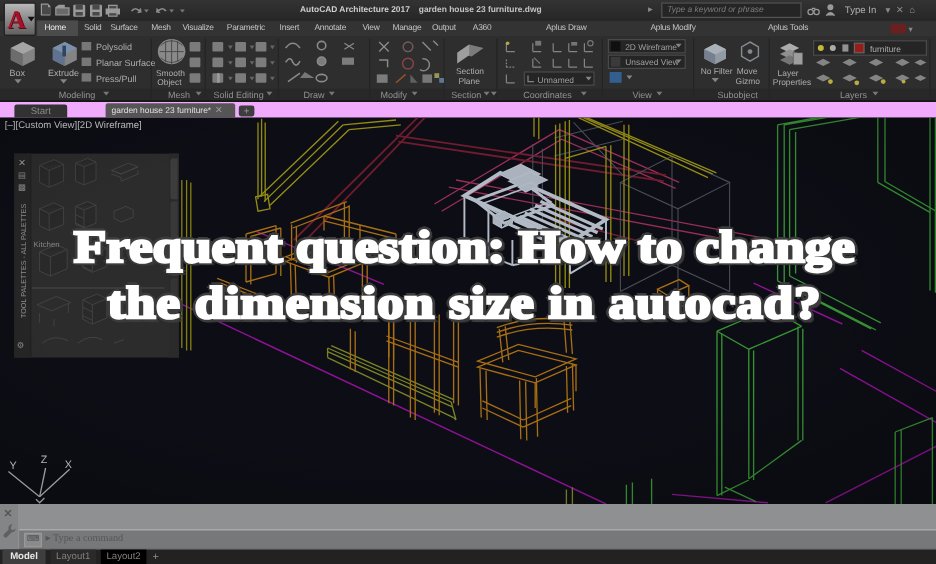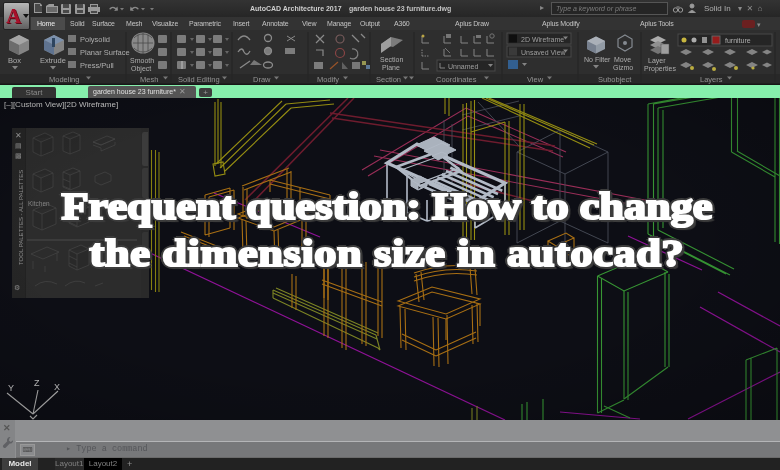--- a/index.html
+++ b/index.html
@@ -3,21 +3,21 @@
 <meta charset="utf-8">
 <style>
   html,body{margin:0;padding:0;}
   body{width:780px;height:470px;overflow:hidden;position:relative;background:#0d0e15;font-family:"Liberation Sans",sans-serif;}
   .abs{position:absolute;}
   
   #titlebar{left:0;top:0;width:780px;height:17px;background:linear-gradient(#333333,#262626);}
   #tabrow{left:0;top:17px;width:780px;height:13px;background:#333333;}
   #ribbon{left:0;top:30px;width:780px;height:55px;}
   
-  #filetabs{left:0;top:85px;width:780px;height:13px;background:#86efac;}
+  #filetabs{left:0;top:85px;width:780px;height:13px;background:#f0abfc;}
   #cmdarea{left:0;top:420px;width:780px;height:38px;background:#8f9092;}
   #statusbar{left:0;top:458px;width:780px;height:12px;background:#222222;}
   .rtab{position:absolute;top:0;height:13px;line-height:13px;color:#c4c4c4;font-size:7px;letter-spacing:-0.2px;}
   
   #overlay{left:-3px;top:183px;width:780px;text-align:center;
     font-family:"Liberation Serif",serif;font-weight:bold;color:#ffffff;
     font-size:38px;line-height:47px;transform:scaleX(1.165);
     -webkit-text-stroke:2.2px #ffffff;
     text-shadow:-2px -2px 0 #3c3c3c,2px -2px 0 #3c3c3c,-2px 2px 0 #3c3c3c,2px 2px 0 #3c3c3c,
       0 -3px 0 #3c3c3c,0 3px 0 #3c3c3c,-3px 0 0 #3c3c3c,3px 0 0 #3c3c3c,3px 3px 1px #3c3c3c;
@@ -60,21 +60,21 @@
     </div>
     <svg class="abs" style="left:672px;top:3px;" width="26" height="11" viewBox="0 0 26 11">
       <g fill="none" stroke="#9a9a9a" stroke-width="1">
         <circle cx="3.5" cy="7" r="2.2"></circle>
         <circle cx="8.5" cy="7" r="2.2"></circle>
         <path d="M4.5 4 l3 0"></path>
         <circle cx="20" cy="3" r="2" fill="#9a9a9a"></circle>
         <path d="M16.5 10 q3.5 -5 7 0" fill="#9a9a9a"></path>
       </g>
     </svg>
-    <div class="abs" style="left:704px;top:4px;color:#b0b0b0;font-size:8px;">Solid In</div>
+    <div class="abs" style="left:704px;top:4px;color:#b0b0b0;font-size:8px;">Type In</div>
     <div class="abs" style="left:738px;top:4px;color:#8a8a8a;font-size:8px;">▾ &nbsp;✕ &nbsp;⌂</div>
   </div>
   <div class="abs" id="tabrow">
     <div class="abs" style="left:31px;top:0;width:34px;height:13px;background:#4b4b4b;"></div>
     <div class="rtab" style="left:37px;color:#ececec;">Home</div>
     <div class="rtab" style="left:70px;">Solid</div>
     <div class="rtab" style="left:92px;">Surface</div>
     <div class="rtab" style="left:126px;">Mesh</div>
     <div class="rtab" style="left:152px;">Visualize</div>
     <div class="rtab" style="left:189px;">Parametric</div>
@@ -514,21 +514,21 @@
   <div class="abs" style="left:0;top:98px;width:780px;height:322px;background:radial-gradient(ellipse 75% 75% at 45% 45%, rgba(0,0,0,0) 55%, rgba(0,0,0,0.22) 100%);"></div>
   <div class="abs" id="overlay">Frequent question: How to change<br><span style="letter-spacing:0.55px;">the dimension size in autocad?</span></div>
   <div class="abs" id="cmdarea">
     <div class="abs" style="left:0;top:0;width:15px;height:38px;background:#848587;"></div>
     <div class="abs" style="left:3px;top:3px;color:#555;font-size:9px;font-weight:bold;">✕</div>
     <svg class="abs" style="left:2px;top:16px;" width="11" height="13" viewBox="0 0 11 13">
       <path d="M8.5 1 a3 3 0 0 0 -3.2 4.2 L1.5 9 a1.5 1.5 0 1 0 2.4 2.4 L7.7 7.6 A3 3 0 0 0 11 4.2 L8.8 6 L6.8 4.5 L7.5 2.2 Z" fill="#5f6064"></path>
     </svg>
     <div class="abs" style="left:16px;top:21px;width:764px;height:15px;background:#77787a;border-top:1px solid #b4b5b7;border-bottom:1px solid #6a6a6a;">
       <span style="position:absolute;left:4px;top:2px;width:13px;height:10px;background:#8a8b8d;border:1px solid #999;color:#4a4a4a;font-size:7px;text-align:center;line-height:10px;">⌨</span>
-      <span style="position:absolute;left:22px;top:1px;color:#55565a;font-size:8.5px;font-family:Liberation Mono, monospace;margin-left:28px;">▸ Type a command</span>
+      <span style="position:absolute;left:22px;top:1px;color:#55565a;font-size:8.5px;font-family:Liberation Serif, serif;">▸ Type a command</span>
     </div>
   </div>
   <div class="abs" id="statusbar">
     <div class="abs" style="left:2px;top:0px;width:36px;height:29px;background:#3e3e3e;color:#e8e8e8;font-size:8px;font-weight:bold;text-align:center;line-height:12px;">Model</div>
-    <div class="abs" style="left:55px;top:0px;width:38px;height:12px;background:#2a2a2a;color:#808080;font-size:8px;text-align:left;line-height:12px;">Layout1</div>
+    <div class="abs" style="left:42px;top:0px;width:38px;height:12px;background:#2a2a2a;color:#808080;font-size:8px;text-align:center;line-height:12px;">Layout1</div>
     <div class="abs" style="left:84px;top:0px;width:38px;height:12px;background:#000000;color:#808080;font-size:8px;text-align:center;line-height:12px;">Layout2</div>
     <div class="abs" style="left:127px;top:1px;color:#909090;font-size:9px;">+</div>
   </div>
 
 </body></html>

